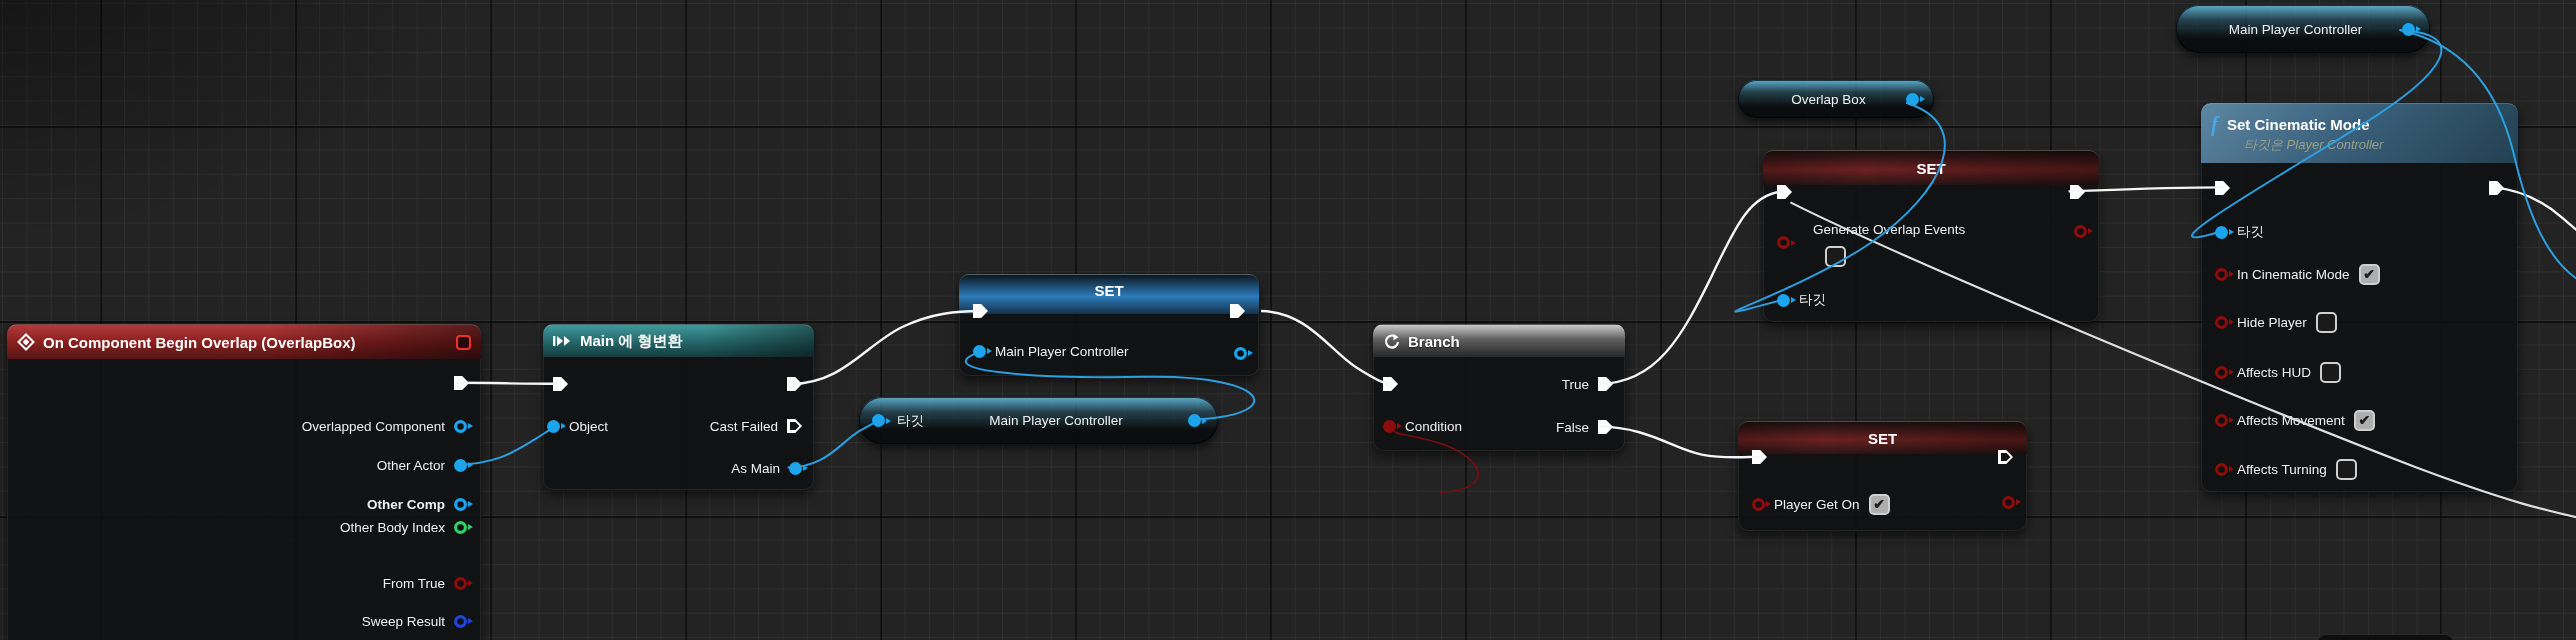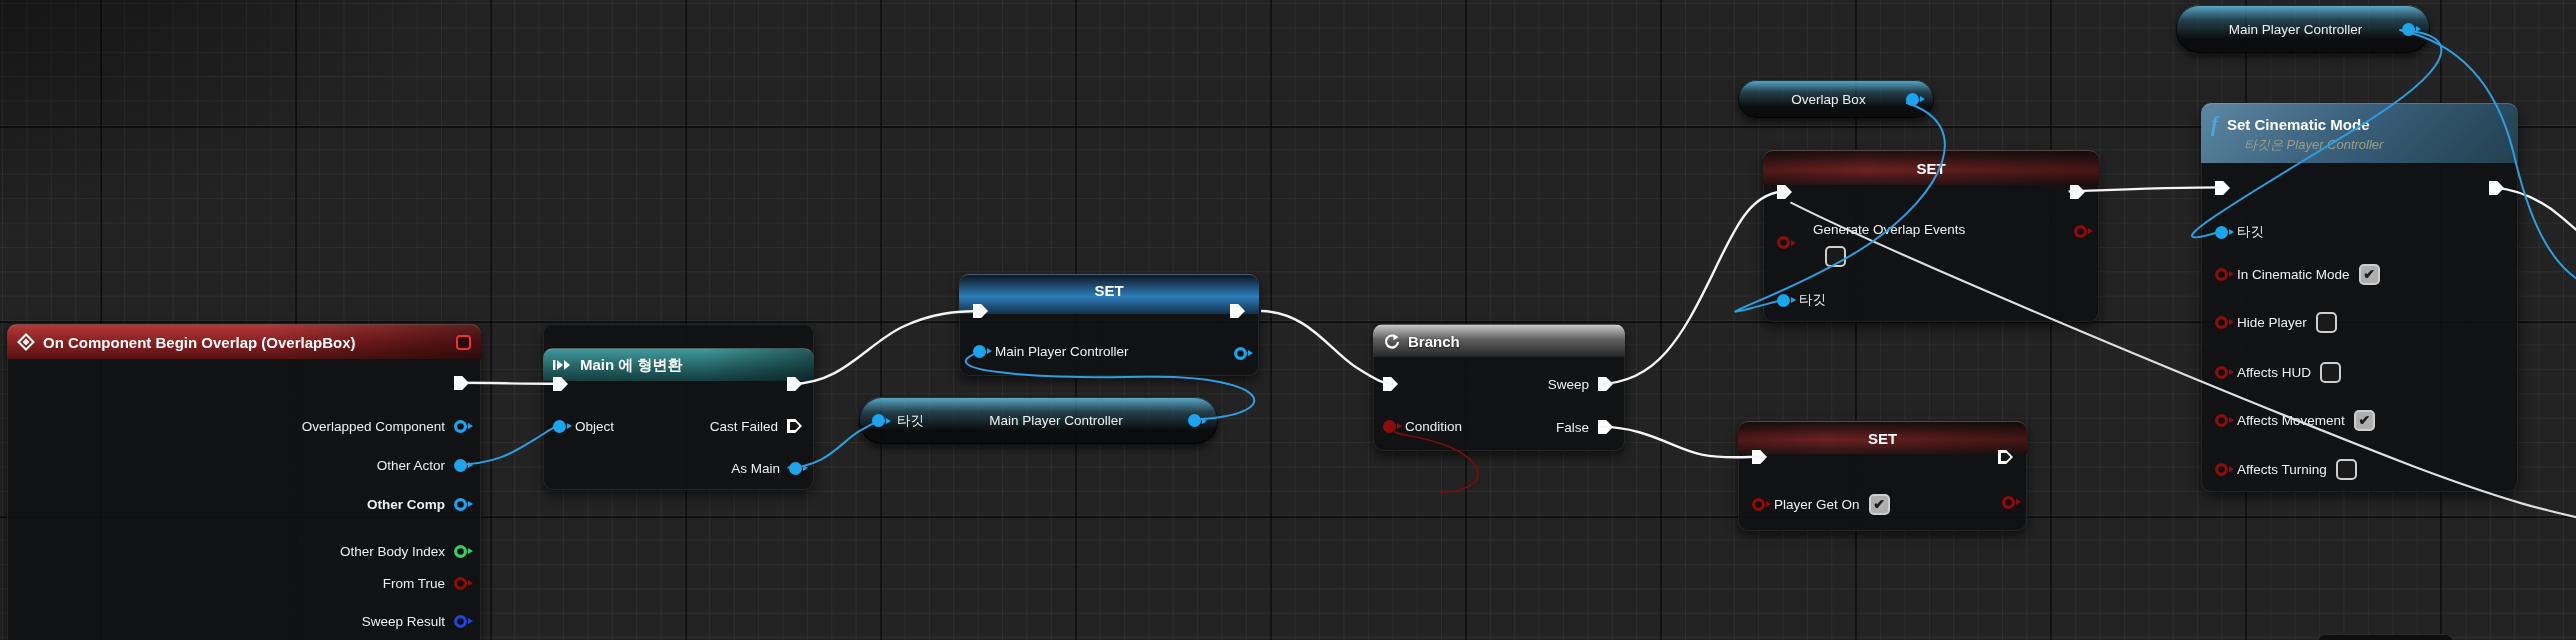--- a/index.html
+++ b/index.html
@@ -21,21 +21,21 @@
   .node{position:absolute;z-index:3;background:rgba(16,17,18,0.9);border-radius:10px;
     box-shadow:0 5px 12px rgba(0,0,0,0.6), inset 0 0 0 1px rgba(130,130,130,0.16);}
   .hdr{display:flex;align-items:center;gap:8px;padding:0 10px;color:#fff;
     font-weight:bold;font-size:15px;border-radius:10px 10px 0 0;
     border-top:1px solid rgba(255,255,255,0.22);box-sizing:border-box;}
   .hdr-event{height:35px;background:
     linear-gradient(90deg, rgba(0,0,0,0) 55%, rgba(0,0,0,0.5) 100%),
     linear-gradient(180deg,#b03a3a 0%,#8c2020 48%,#571414 100%);}
   .hdr-cast{height:33px;background:
     linear-gradient(90deg, rgba(0,0,0,0) 60%, rgba(0,0,0,0.4) 100%),
-    linear-gradient(180deg,#41999b 0%,#226063 60%,#153d3f 100%); margin-top: 24px;}
+    linear-gradient(180deg,#41999b 0%,#226063 60%,#153d3f 100%);}
   .hdr-setblue{height:40px;background:linear-gradient(180deg,#0d1720 0%,#2c7cba 55%,#153048 100%);justify-content:center;}
   .hdr-setred{height:33px;background:
     linear-gradient(90deg, rgba(0,0,0,0.25) 0%, rgba(0,0,0,0) 30%, rgba(0,0,0,0.35) 100%),
     linear-gradient(180deg,#1a1010 0%,#6d2121 55%,#2a1515 100%);justify-content:center;}
   .hdr-branch{height:33px;background:linear-gradient(180deg,#c9c9c9 0%,#5f5f5f 45%,#262626 100%);
     text-shadow:0 1px 2px rgba(0,0,0,0.6);}
   .hdr-func{height:60px;flex-direction:column;align-items:stretch;justify-content:center;gap:1px;
     background:linear-gradient(135deg,#5d87a2 0%,#3a607c 45%,#22404f 100%);}
   .hdr-func .trow{display:flex;align-items:center;gap:9px;}
   .hdr-func .subtitle{font-weight:normal;font-style:italic;font-size:13px;color:#9ba081;padding-left:33px;}
@@ -107,21 +107,21 @@
       <span class="dpin hollow c-obj"></span>
     </div>
     <div class="row" style="right:14px;top:131px;">
       <span class="plabel">Other Actor</span>
       <span class="dpin c-obj"></span>
     </div>
     <div class="row" style="right:14px;top:170px;font-weight:bold;">
       <span class="plabel">Other Comp</span>
       <span class="dpin hollow c-obj"></span>
     </div>
-    <div class="row" style="right:14px;top:217px;">
+    <div class="row" style="right:14px;top:193px;">
       <span class="plabel">Other Body Index</span>
       <span class="dpin hollow c-int"></span>
     </div>
     <div class="row" style="right:14px;top:249px;">
       <span class="plabel">From True</span>
       <span class="dpin hollow c-bool"></span>
     </div>
     <div class="row" style="right:14px;top:287px;margin-left:23px;">
       <span class="plabel">Sweep Result</span>
       <span class="dpin hollow c-struct"></span>
@@ -133,21 +133,21 @@
       <svg width="19" height="14" viewBox="0 0 19 14">
         <rect x="0" y="2" width="2.4" height="10" fill="#fff"></rect>
         <path d="M4 2 L10 7 L4 12 Z" fill="#fff"></path>
         <path d="M11 2 L17 7 L11 12 Z" fill="#fff"></path>
       </svg>
       <span>Main 에 형변환</span>
     </div>
     <div class="row" style="left:10px;top:50px;">
       <span class="epin"></span>
     </div>
-    <div class="row" style="left:10px;top:92px;align-items:center;">
+    <div class="row" style="left:4px;top:92px;align-items:center;">
       <span class="dpin c-obj"></span>
       <span class="plabel">Object</span>
     </div>
     <div class="row" style="right:12px;top:50px;">
       <span class="epin"></span>
     </div>
     <div class="row" style="right:12px;top:92px;">
       <span class="plabel">Cast Failed</span>
       <span class="epin hollow"></span>
     </div>
@@ -192,21 +192,21 @@
       <span>Branch</span>
     </div>
     <div class="row" style="left:10px;top:50px;">
       <span class="epin"></span>
     </div>
     <div class="row" style="left:10px;top:92px;">
       <span class="dpin c-bool"></span>
       <span class="plabel">Condition</span>
     </div>
     <div class="row" style="right:12px;top:50px;">
-      <span class="plabel">Sweep</span>
+      <span class="plabel">True</span>
       <span class="epin"></span>
     </div>
     <div class="row" style="right:12px;top:93px;">
       <span class="plabel">False</span>
       <span class="epin"></span>
     </div>
   </div>
 
 
   <div class="node" style="left:1738px;top:421px;width:289px;height:110px;">

